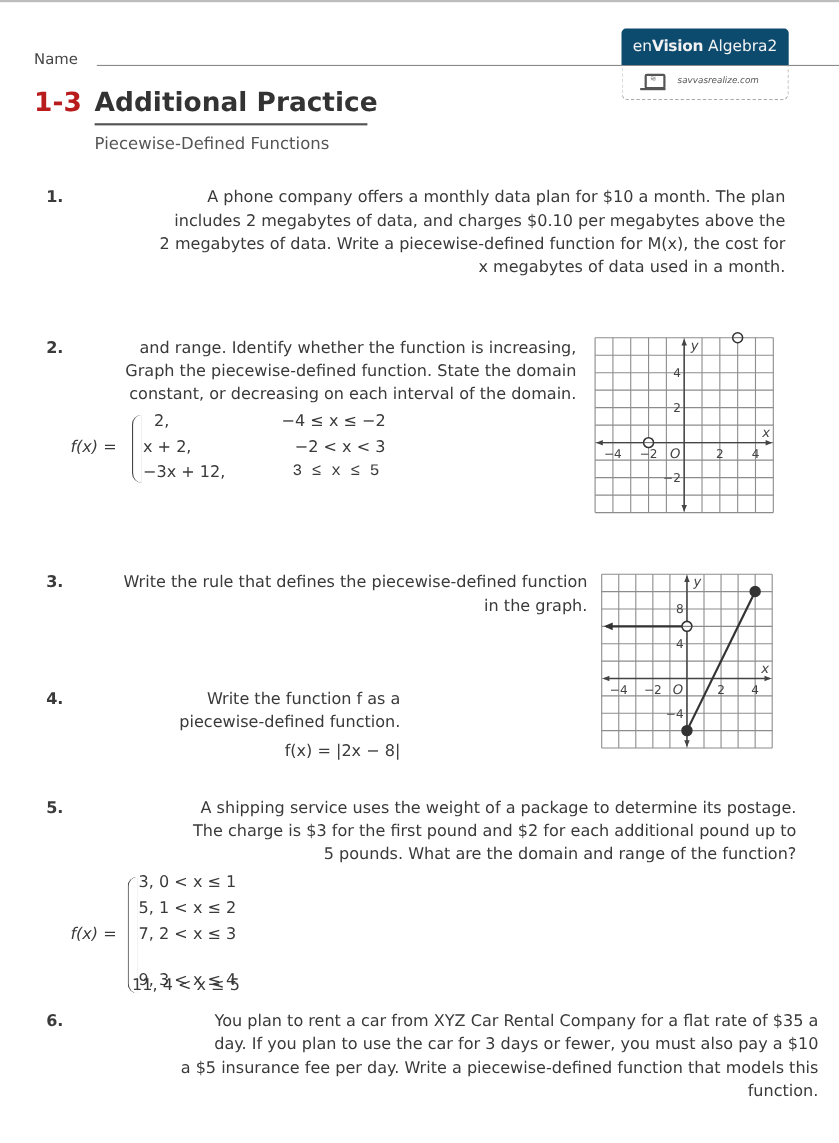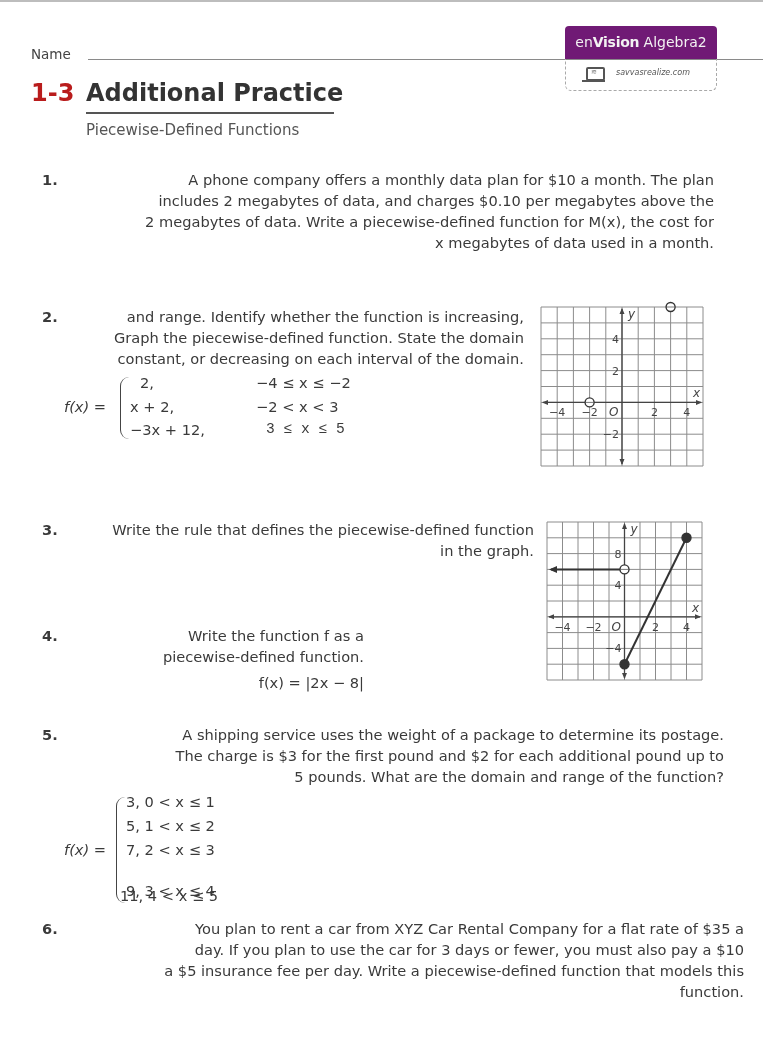--- a/index.html
+++ b/index.html
@@ -1,21 +1,21 @@
 <!DOCTYPE html>
 <html><head>
 <meta charset="utf-8">
 <style>
   html, body { margin: 0; padding: 0; background: #fff; }
   body { width: 763px; height: 1039px; position: relative; overflow: hidden;
          font-family: "DejaVu Sans", sans-serif; color: #3a3a3a; }
   .topline { position: absolute; left: 0; top: 0; width: 763px; height: 2px; background: #bdbdbd; }
   .name-label { position: absolute; left: 31px; top: 46px; font-size: 13.5px; color: #444; }
   .name-line { position: absolute; left: 88px; top: 59px; width: 675px; height: 1px; background: #8a8a8a; }
-  .brand { position: absolute; left: 565px; top: 26px; width: 152px; height: 33px; background: #701a75;
+  .brand { position: absolute; left: 565px; top: 26px; width: 152px; height: 33px; background: #0c4a6e;
            border-radius: 4px 4px 0 0; color: #f2f2f2; font-size: 14px; line-height: 33px; text-align: center; }
   .brand b { font-weight: bold; letter-spacing: -0.3px; }
   .brand-sub { position: absolute; left: 565px; top: 59px; width: 150px; height: 31px;
                border: 1px dashed #a9a9a9; border-top: none; border-radius: 0 0 6px 6px; }
   .laptop { position: absolute; left: 20px; top: 8px; width: 15px; height: 10px; border: 2px solid #555; border-radius: 2px; }
   .laptop-base { position: absolute; left: 16px; top: 21px; width: 23px; height: 2px; background: #555; }
   .wifi { position: absolute; left: 25px; top: 9px; font-size: 7px; color: #777; }
   .site { position: absolute; left: 50px; top: 9px; font-size: 8px; color: #555; font-style: italic; }
   .lesson-num { position: absolute; left: 31px; top: 79px; font-size: 24px; font-weight: bold; color: #b91c1c; }
   .lesson-title { position: absolute; left: 86px; top: 79px; font-size: 24px; font-weight: bold; color: #333; }
@@ -66,21 +66,21 @@
   <p>Graph the piecewise-defined function. State the domain</p>
   <p>constant, or decreasing on each interval of the domain.</p>
 </div>
 <div class="math cases" style="left:64px; top:374px;">
   <div style="left:0; top:24px; font-style:italic;">f(x) =</div>
   <div class="brace" style="left:56px; top:3px; width:8px; height:62px;"></div>
   <div style="left:76px; top:0;">2,</div>
   <div style="left:66px; top:24px;">x + 2,</div>
   <div style="left:66px; top:47px;">−3x + 12,</div>
   <div style="left:192px; top:0;">−4 ≤ x ≤ −2</div>
-  <div style="left:192px; top:24px;text-align:right;">−2 &lt; x &lt; 3</div>
+  <div style="left:204px; top:24px;text-align:right;">−2 &lt; x &lt; 3</div>
   <div style="left:202px; top:47px;font-family:Liberation Mono, monospace;">3 ≤ x ≤ 5</div>
 </div>
 
 <svg id="graph1" style="position:absolute; left:530px; top:298px;" width="185" height="175">
     <g>
       <line x1="11" y1="9" x2="11" y2="168" stroke="#8c8c8c" stroke-width="1"></line>
       <line x1="27.2" y1="9" x2="27.2" y2="168" stroke="#8c8c8c" stroke-width="1"></line>
       <line x1="43.4" y1="9" x2="43.4" y2="168" stroke="#8c8c8c" stroke-width="1"></line>
       <line x1="59.6" y1="9" x2="59.6" y2="168" stroke="#8c8c8c" stroke-width="1"></line>
       <line x1="75.8" y1="9" x2="75.8" y2="168" stroke="#8c8c8c" stroke-width="1"></line>

